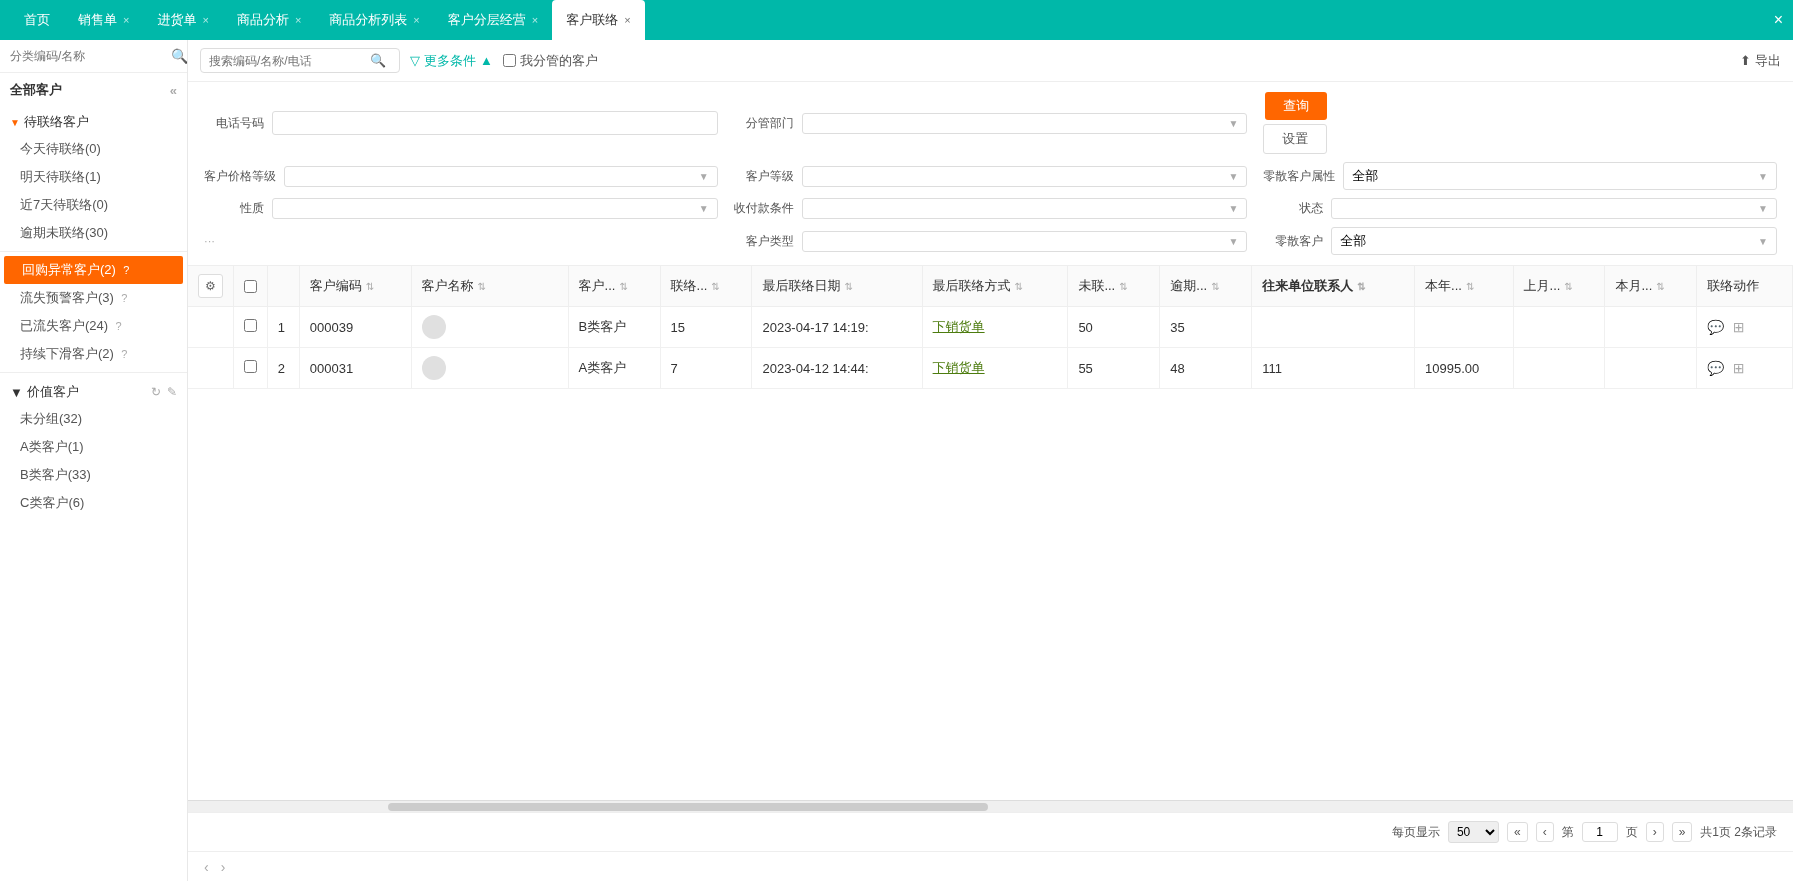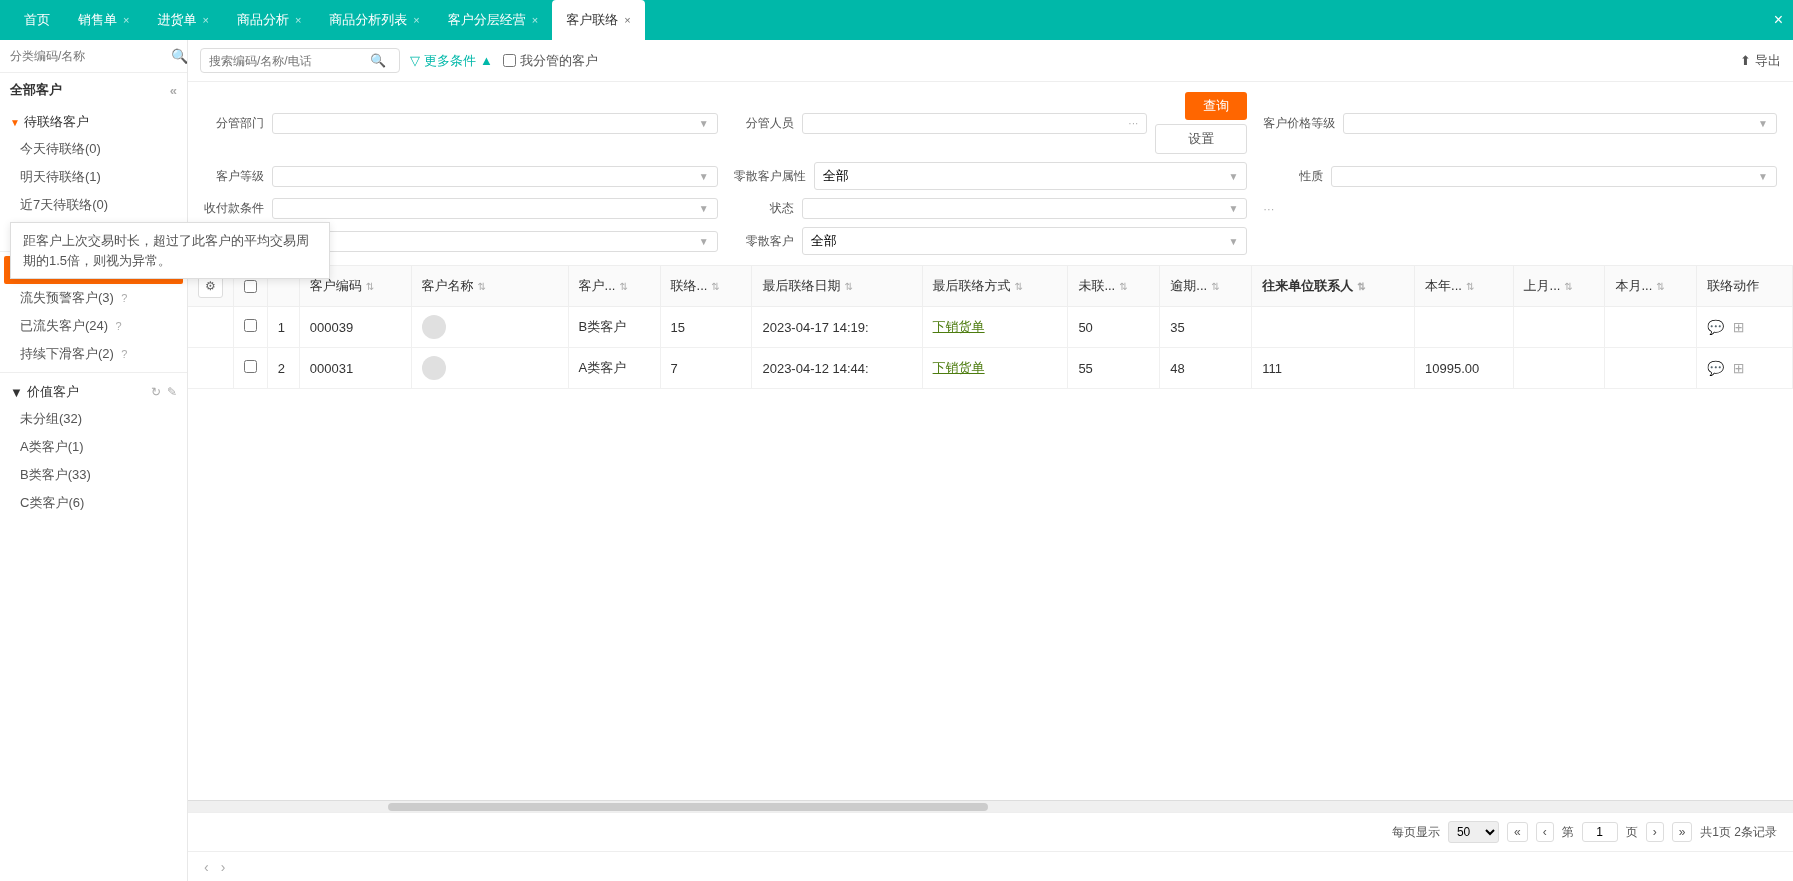--- a/index.html
+++ b/index.html
@@ -135,21 +135,21 @@
 
     .filter-actions {
       display: flex; flex-direction: column; gap: 4px; justify-content: center; align-items: flex-end;
     }
     .btn-query {
       background: #ff6600; color: #fff; border: none; border-radius: 3px;
       padding: 5px 18px; cursor: pointer; font-size: 13px;
     }
     .btn-settings {
       background: #fff; color: #555; border: 1px solid #ddd; border-radius: 3px;
-      padding: 5px 32px; cursor: pointer; font-size: 13px;
+      padding: 5px 18px; cursor: pointer; font-size: 13px;
     }
 
     
     .table-area {
       flex: 1; overflow: auto; background: #fff; margin: 0;
     }
     table {
       width: 100%; border-collapse: collapse; font-size: 12px;
     }
     table thead tr {
@@ -328,23 +328,20 @@
     <div class="sidebar-item">
       <span>B类客户(33)</span>
     </div>
     <div class="sidebar-item">
       <span>C类客户(6)</span>
     </div>
   </div>
 
   <div class="content-area">
 
-    <div class="tooltip-box">
-      <span>距客户上次交易时长，超过了此客户的平均交易周期的1.5倍，则视为异常。</span>
-    </div>
 
     <div class="filter-bar">
       <div class="filter-search">
         <input type="text" placeholder="搜索编码/名称/电话" style="">
         <span class="s-icon">🔍</span>
       </div>
       <div class="more-conditions">
         <span>▽</span>
         <span>更多条件</span>
         <span>▲</span>
@@ -355,34 +352,31 @@
       </div>
       <div class="export-btn" style="margin-left:auto;">
         <span>⬆</span>
         <span>导出</span>
       </div>
     </div>
 
     <div class="adv-filter">
 
       <div class="filter-row">
+        <span class="filter-label">电话号码</span>
+        <input class="filter-input" type="text" style="">
+      </div>
+      <div class="filter-row">
         <span class="filter-label">分管部门</span>
         <div class="filter-select">
           <span></span>
           <span class="arrow-down">▼</span>
         </div>
       </div>
       <div class="filter-row" style="display:flex; align-items:center; justify-content:space-between;">
-        <div style="display:flex; align-items:center; gap:8px; flex:1;">
-          <span class="filter-label">分管人员</span>
-          <div class="filter-select" style="flex:1;">
-            <span></span>
-            <span style="color:#aaa; font-size:10px;">···</span>
-          </div>
-        </div>
         <div class="filter-actions">
           <button class="btn-query">查询</button>
           <button class="btn-settings">设置</button>
         </div>
       </div>
 
       <div class="filter-row">
         <span class="filter-label">客户价格等级</span>
         <div class="filter-select">
           <span></span>

